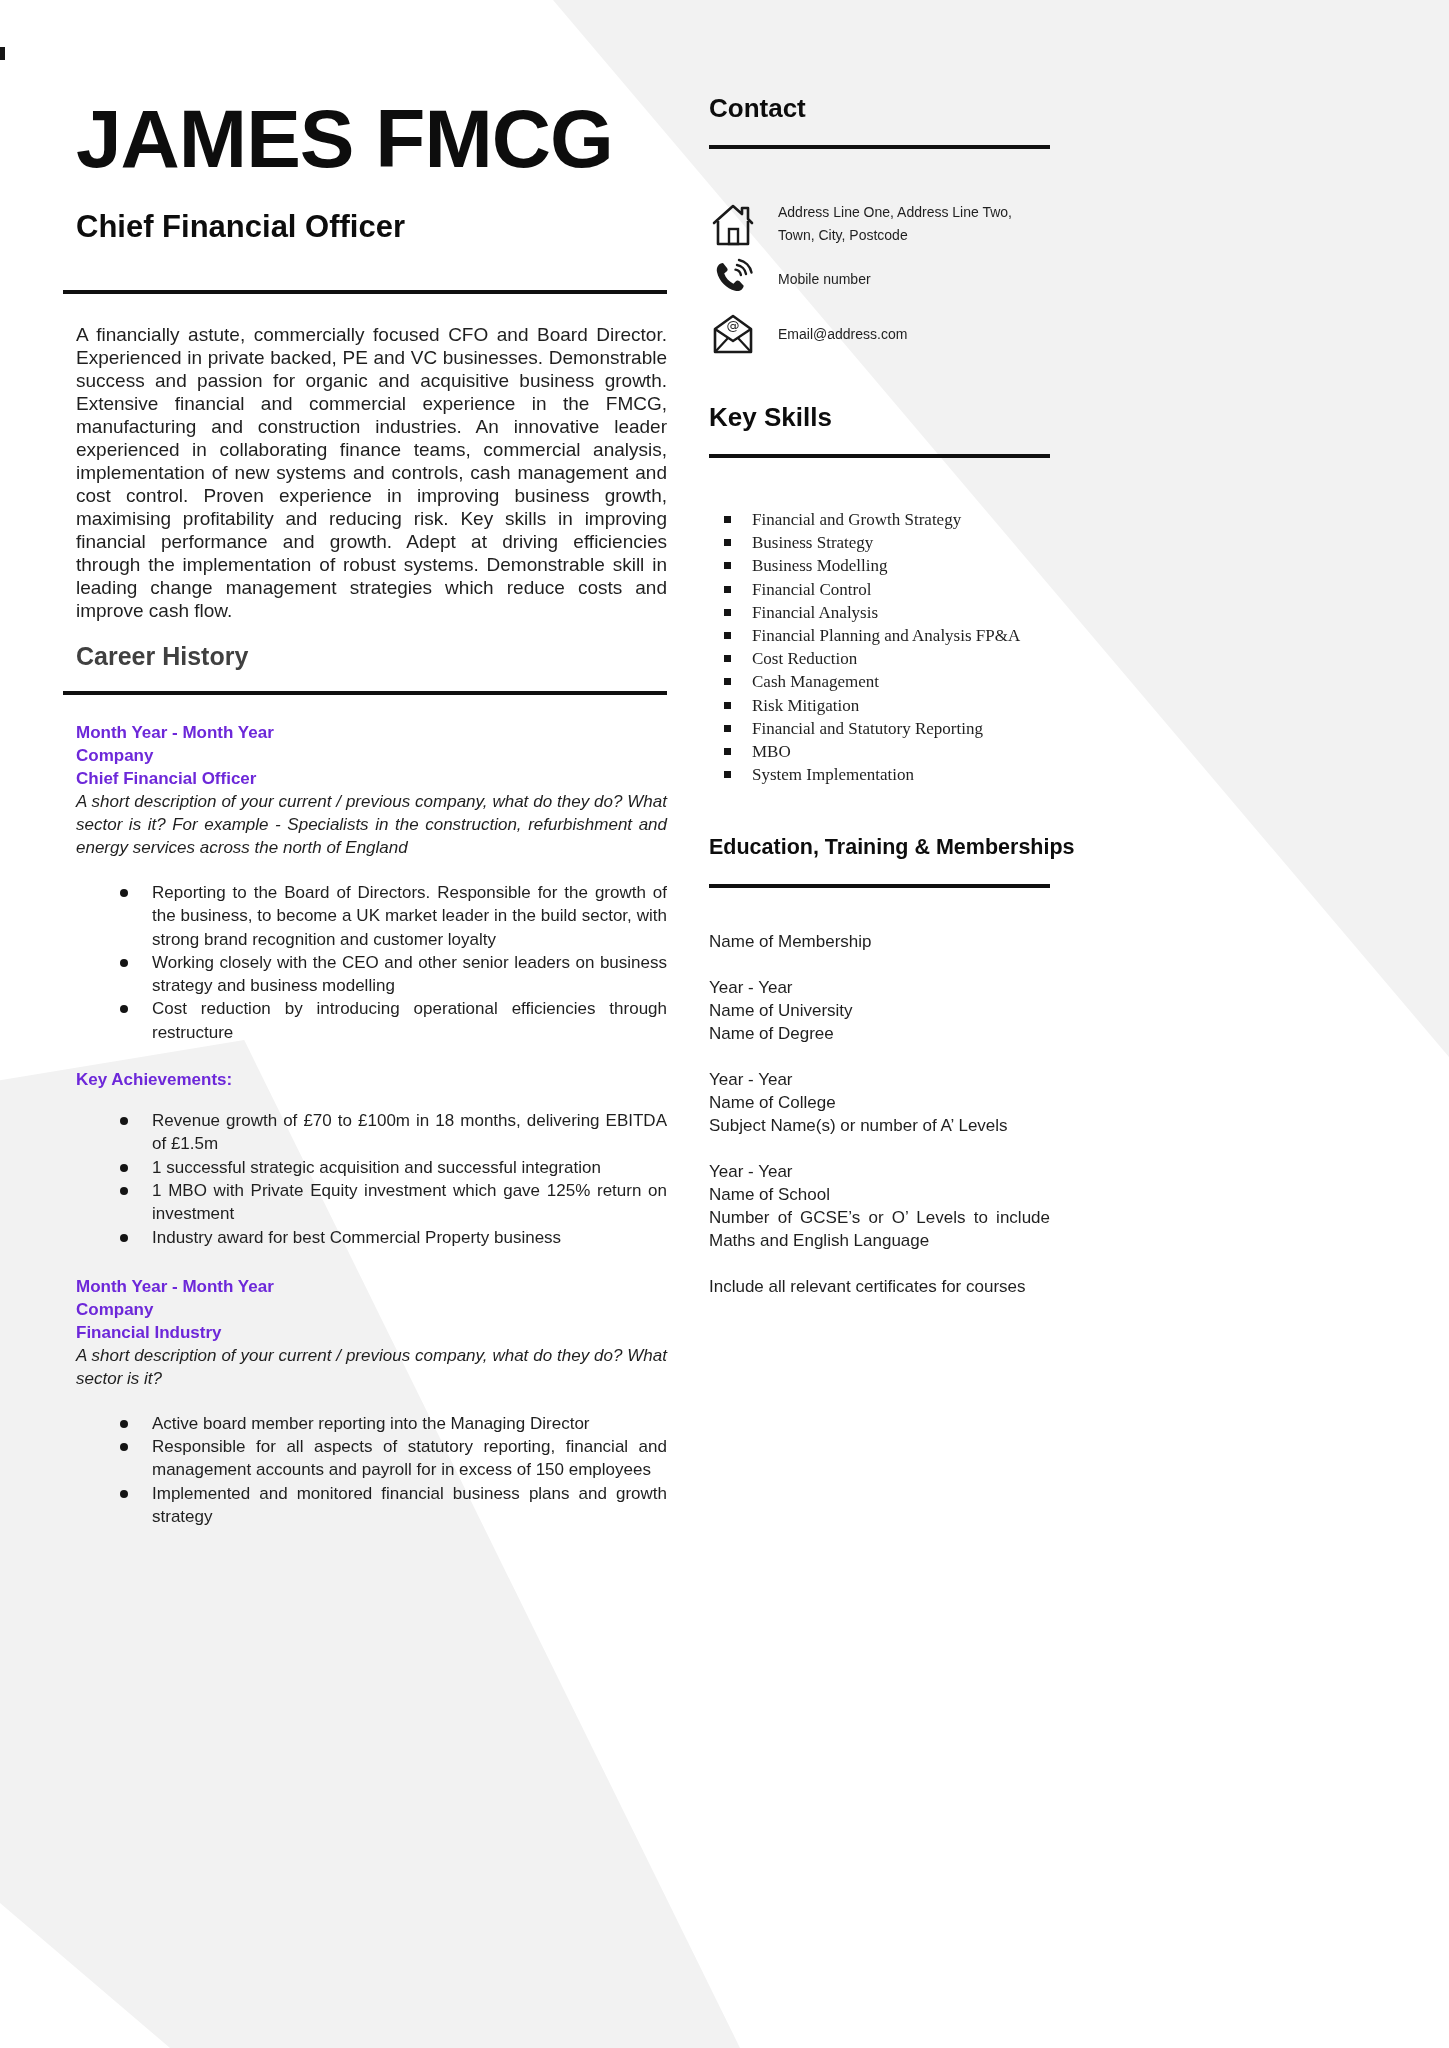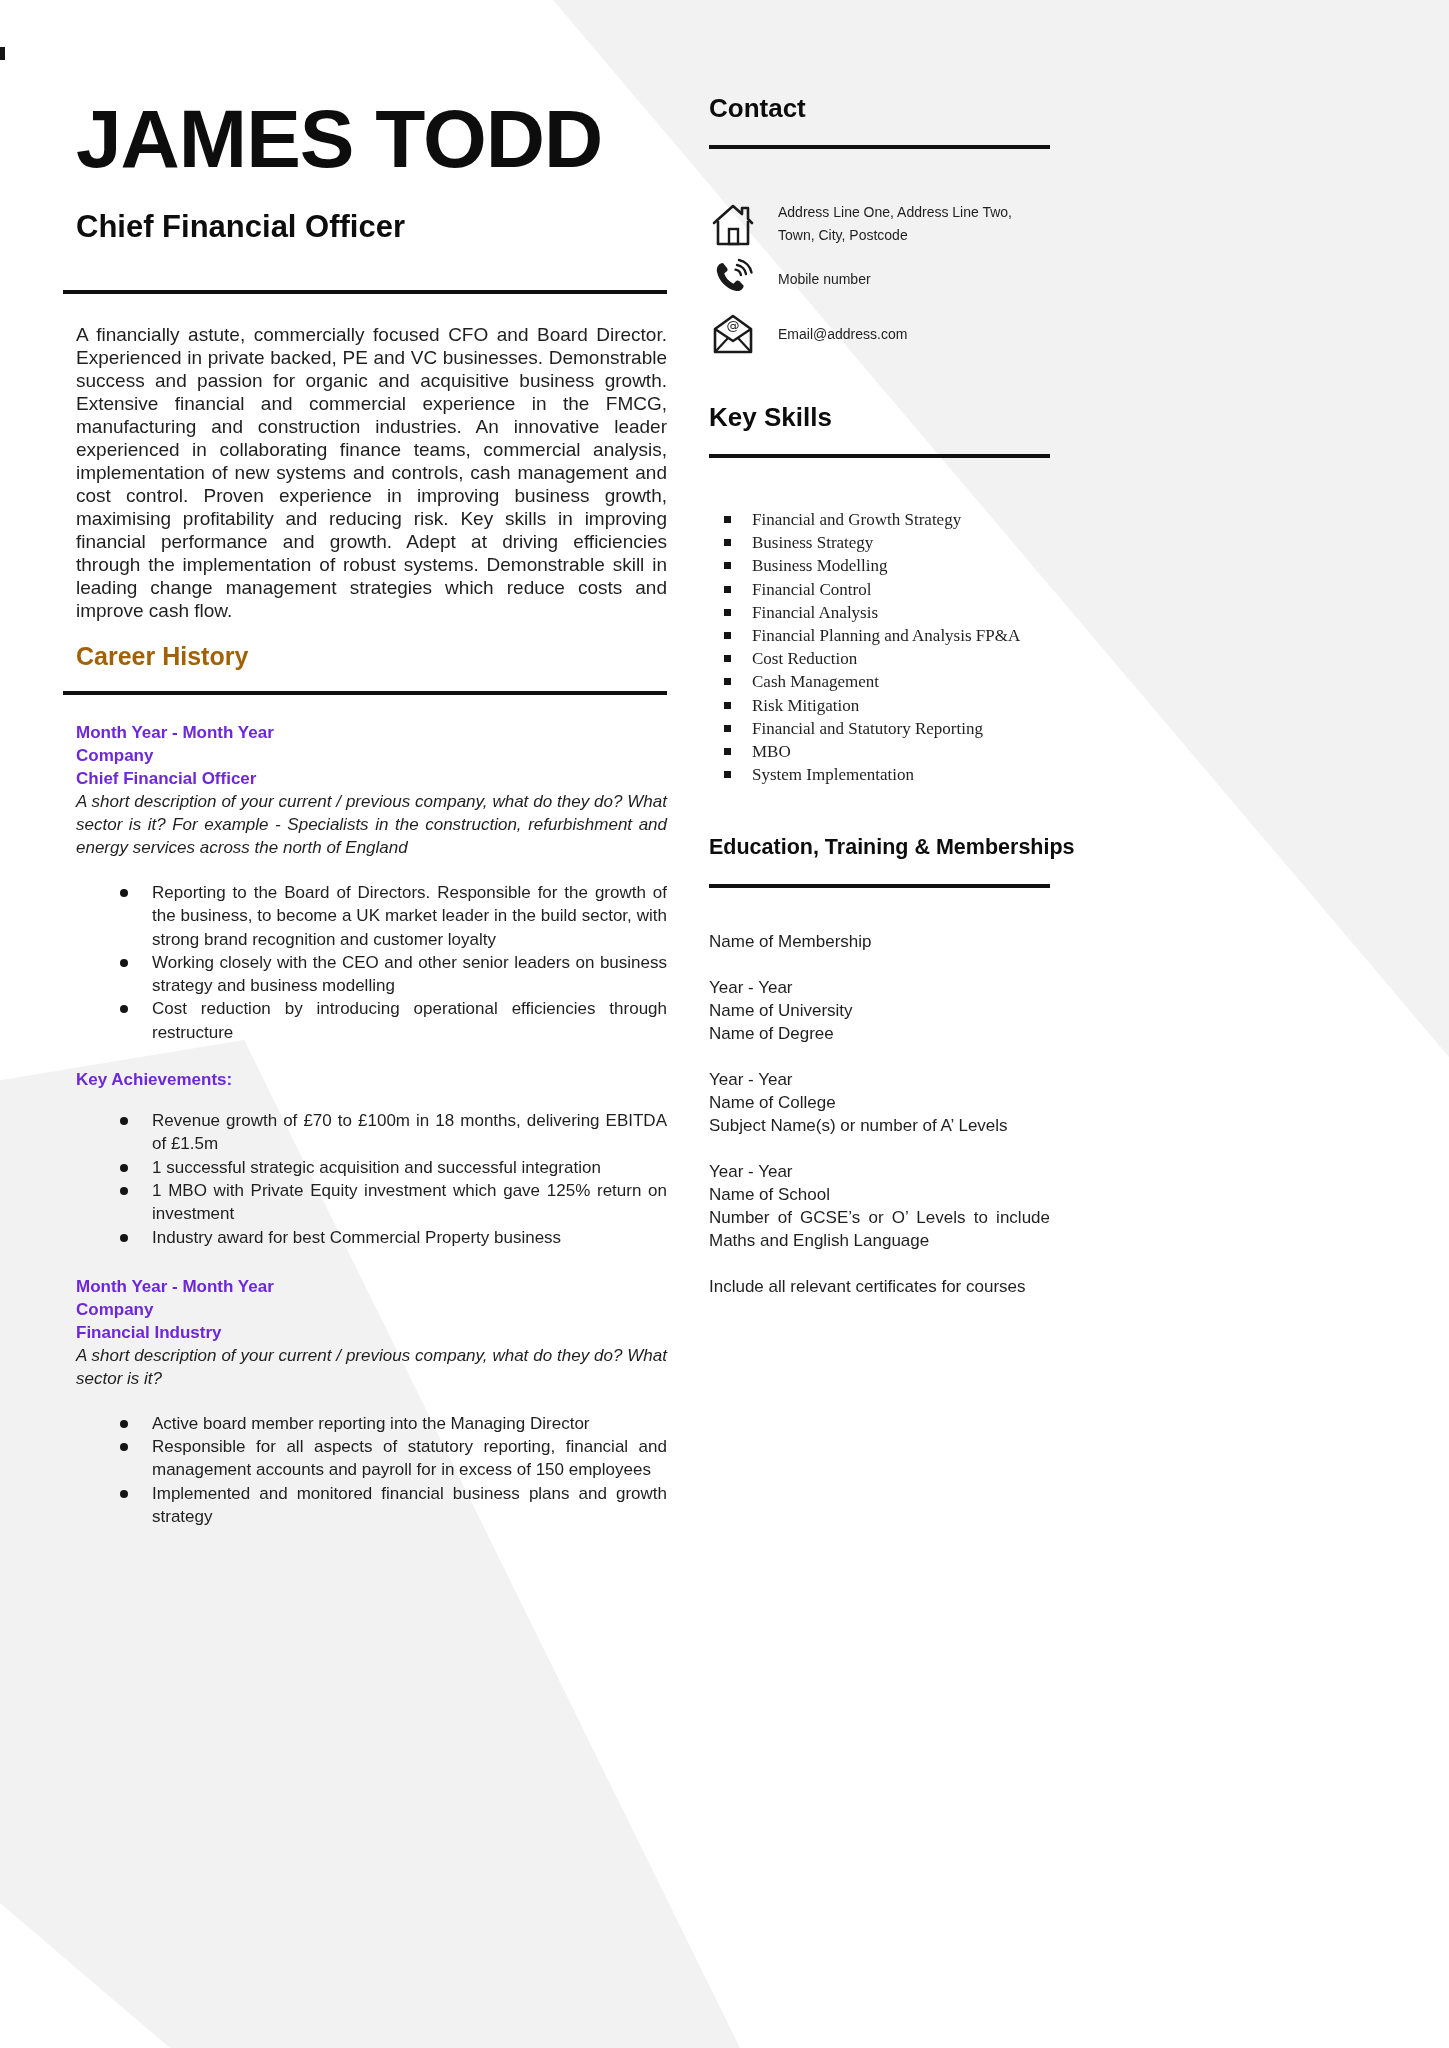--- a/index.html
+++ b/index.html
@@ -19,21 +19,21 @@
 
   .rule{height:4px;background:#101010;}
 
   
   .main{position:absolute;left:63px;top:0;width:604px;}
   h1.name{margin:106px 0 0 13px;font-size:82px;line-height:66px;font-weight:bold;
           letter-spacing:-1px;color:#0d0d0d;}
   h2.jobtitle{margin:36px 0 0 13px;font-size:31px;line-height:38px;font-weight:bold;color:#0d0d0d;}
   .main .rule1{margin-top:44px;}
   p.summary{margin:29px 0 0 13px;font-size:19px;line-height:23px;text-align:justify;}
-  h3.career{margin:20px 0 0 13px;font-size:25px;line-height:29px;font-weight:bold;color:#a16207;}
+  h3.career{margin:20px 0 0 13px;font-size:25px;line-height:29px;font-weight:bold;color:#404040;}
   .main .rule2{margin-top:20px;}
   section.job{margin-top:26px;}
   p.bold-line{margin:0 0 0 13px;font-size:17px;line-height:23px;font-weight:bold;color:#6d28d9;}
   p.jobdesc{margin:0 0 0 13px;font-size:17px;line-height:23px;font-style:italic;text-align:justify;}
   ul.bullets{margin:22px 0 0 13px;padding:0;list-style:none;}
   ul.bullets li{position:relative;padding-left:76px;font-size:17px;line-height:23.3px;text-align:justify;}
   ul.bullets li::before{content:"";position:absolute;left:44px;top:8px;width:8px;height:8px;
                         border-radius:50%;background:#141414;}
   p.ach-head{margin-top:24px;}
   ul.ach{margin-top:18px;}
@@ -63,21 +63,21 @@
 
 <div class="page">
 
   <div class="bg-tr"></div>
   <div class="bg-bl"></div>
   <div class="bg-corner"></div>
   <div class="artifact"></div>
 
   <div class="main">
 
-    <h1 class="name">JAMES TODD</h1>
+    <h1 class="name">JAMES FMCG</h1>
     <h2 class="jobtitle">Chief Financial Officer</h2>
 
     <div class="rule rule1"></div>
 
     <p class="summary">A financially astute, commercially focused CFO and Board Director. Experienced in private backed, PE and VC businesses. Demonstrable success and passion for organic and acquisitive business growth. Extensive financial and commercial experience in the FMCG, manufacturing and construction industries. An innovative leader experienced in collaborating finance teams, commercial analysis, implementation of new systems and controls, cash management and cost control. Proven experience in improving business growth, maximising profitability and reducing risk. Key skills in improving financial performance and growth. Adept at driving efficiencies through the implementation of robust systems. Demonstrable skill in leading change management strategies which reduce costs and improve cash flow.</p>
 
     <h3 class="career">Career History</h3>
     <div class="rule rule2"></div>
 
     <section class="job">

